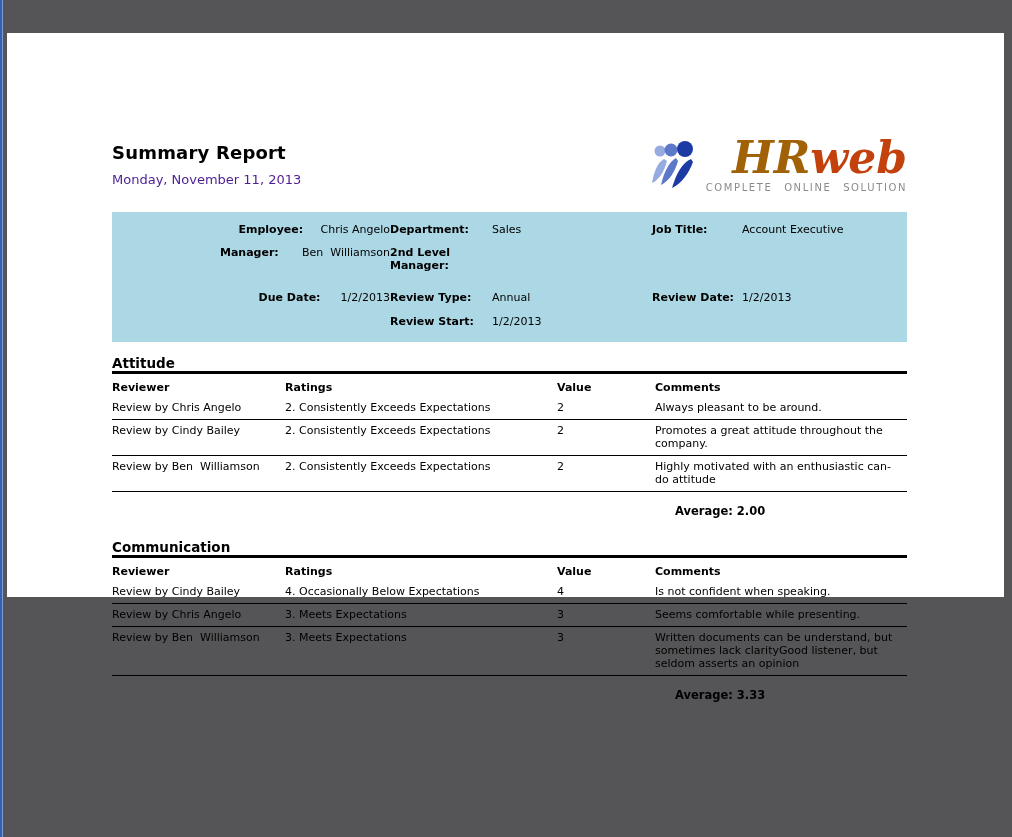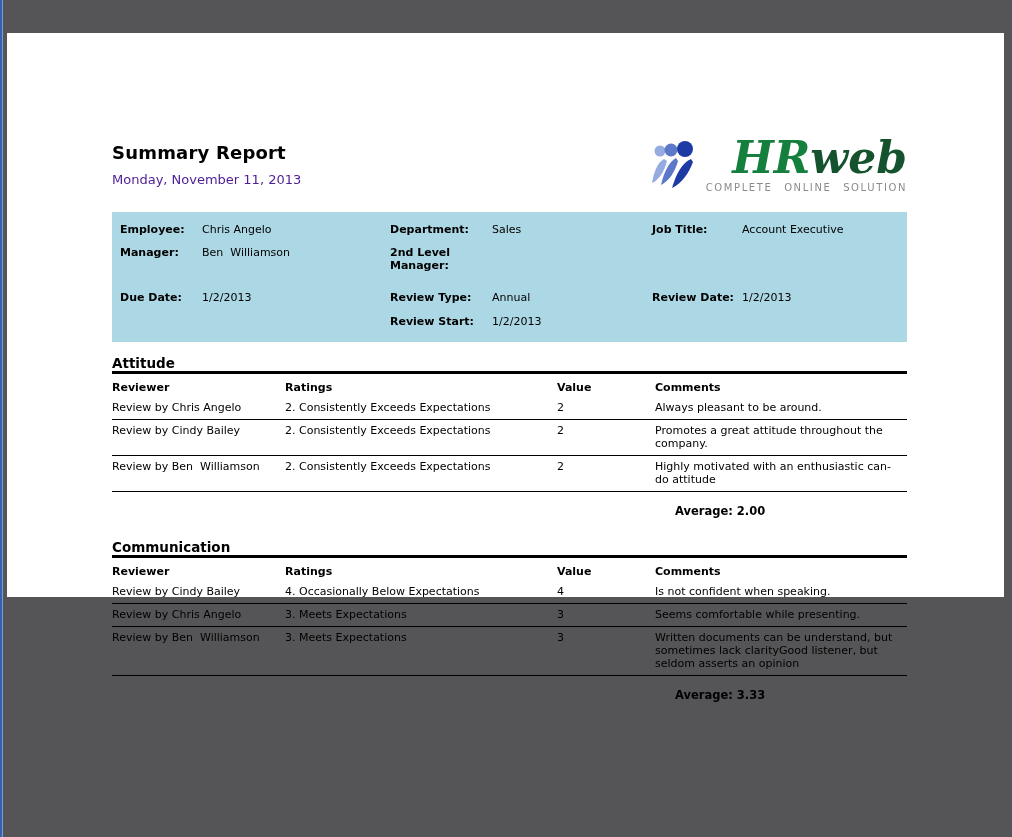--- a/index.html
+++ b/index.html
@@ -23,36 +23,36 @@
     padding:109px 97px 0 105px;
   }
   
   .header-row{display:flex;justify-content:space-between;align-items:flex-start;}
   h1.title{margin:0;font-size:18px;font-weight:bold;letter-spacing:0.2px;}
   .report-date{margin-top:9px;font-size:13px;color:#4c1d95;}
   .logo{display:flex;align-items:flex-start;margin-top:-6px;}
   .logo svg{margin-right:3px;margin-top:4px;}
   .logo-text{text-align:right;}
   .brand{font-family:"DejaVu Serif", serif;font-style:italic;font-weight:bold;font-size:44px;line-height:44px;}
-  .brand .hr{color:#15803d;margin-top:44px;}
-  .brand .web{color:#14532d;}
+  .brand .hr{color:#a16207;margin-top:44px;}
+  .brand .web{color:#c2410c;}
   .tagline{font-size:10px;color:#8b8b8b;letter-spacing:1.6px;word-spacing:7px;margin-top:2px;}
   
   .info-box{
     margin-top:19px;
     background:#acd7e5;
     height:130px;box-sizing:border-box;
     padding-top:7px;
     display:grid;
     grid-template-columns:278px 262px 255px;
     grid-template-rows:23px 45px 24px auto;
     font-size:11px;
   }
   .cell{display:flex;align-items:flex-start;padding-top:4px;}
-  .cell.c1{grid-column:1;padding-left:8px;}
+  .cell.c1{grid-column:1;padding-left:8px;justify-content:flex-end;}
   .cell.c2{grid-column:2;}
   .cell.c3{grid-column:3;}
   .r1{grid-row:1}.r2{grid-row:2}.r3{grid-row:3}.r4{grid-row:4}
   .cell .lbl{font-weight:bold;flex:0 0 auto;}
   .c1 .lbl{width:82px;}
   .c2 .lbl{width:102px;}
   .c3 .lbl{width:90px;}
   .cell .val{white-space:pre-wrap;}
   
   .section-heading{

